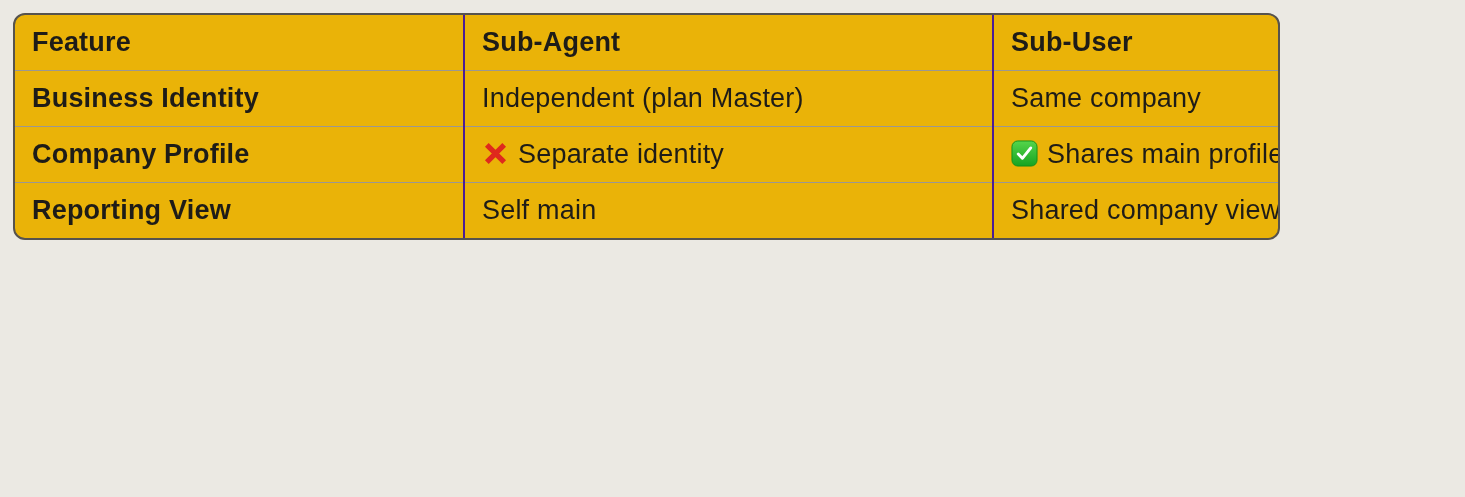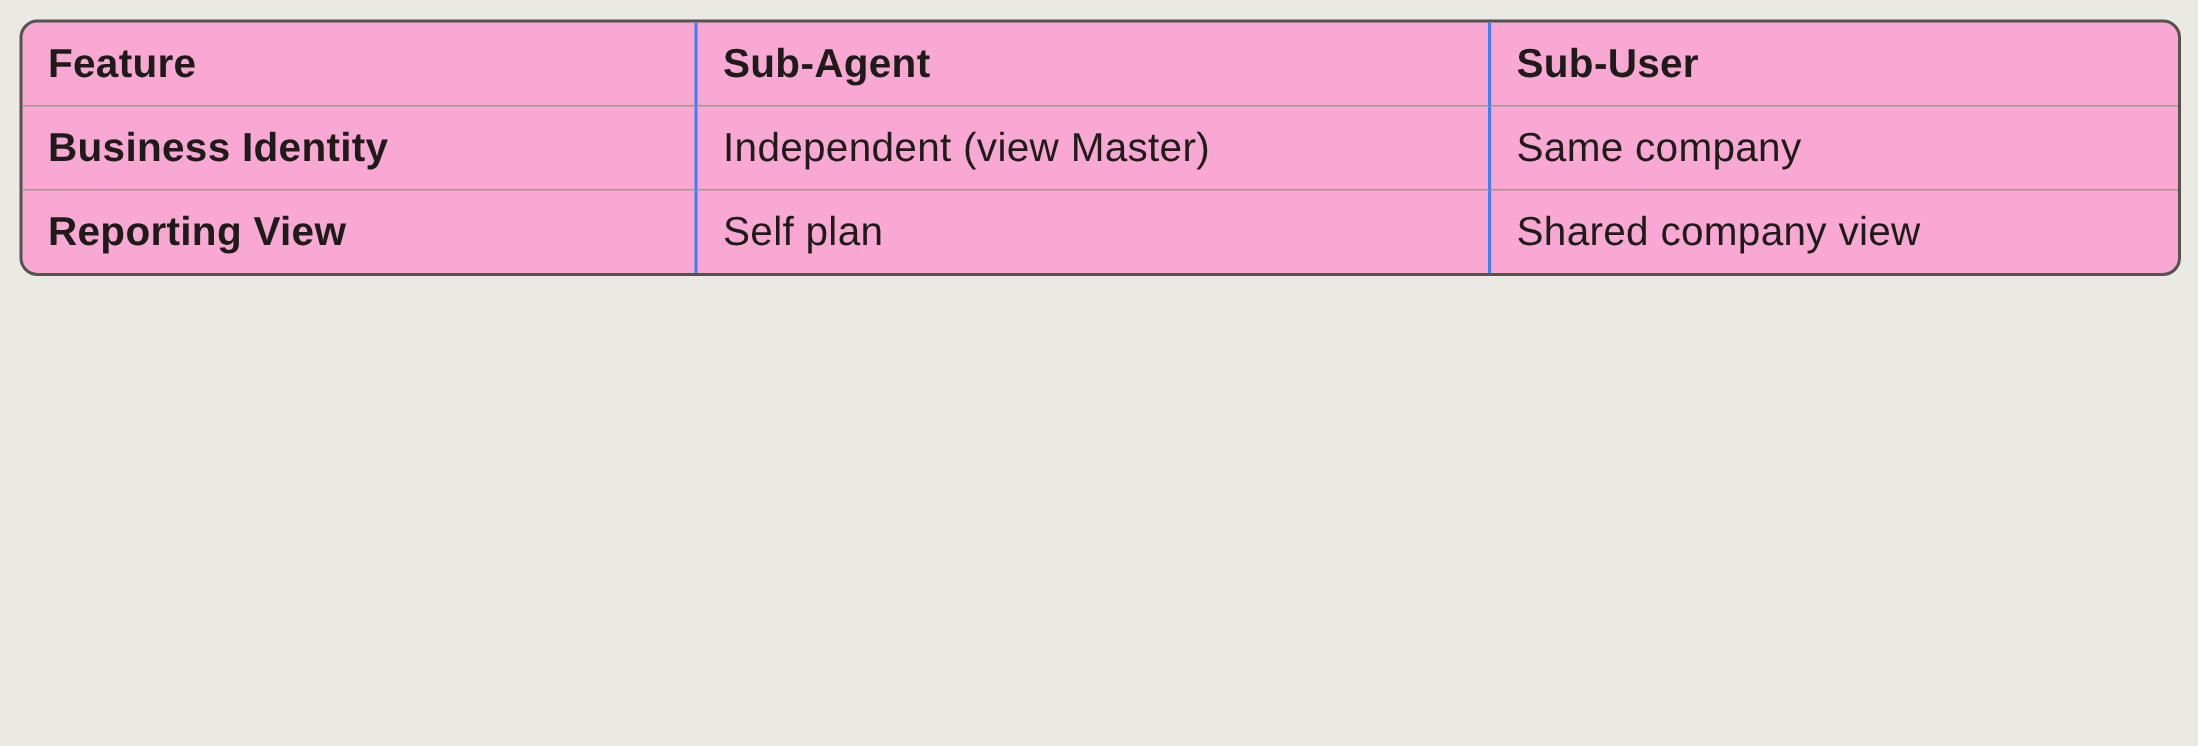--- a/index.html
+++ b/index.html
@@ -11,22 +11,22 @@
     height: 497px;
     background: #ebe9e3;
     font-family: "Liberation Sans", "DejaVu Sans", sans-serif;
     overflow: hidden;
     position: relative;
   }
   .table-card {
     position: absolute;
     left: 13px;
     top: 13px;
-    width: 1441px;
-    background: #f9a8d4;
+    width: 1267px;
+    background: #eab308;
     border: 2px solid #56534e;
     border-radius: 12px;
     overflow: hidden;
     box-sizing: border-box;
   }
   table.cmp {
     width: 100%;
     border-collapse: collapse;
     table-layout: fixed;
   }
@@ -53,21 +53,21 @@
   }
   
   table.cmp tbody tr th,
   table.cmp tbody tr td {
     border-top: 1px solid #9b9792;
     margin-top: 44px;
   }
   
   table.cmp th + th,
   table.cmp td + td {
-    border-left: 2px solid #3b82f6;
+    border-left: 2px solid #4c1d95;
   }
   .ic {
     display: inline-block;
     width: 27px;
     height: 27px;
     margin-right: 9px;
     vertical-align: -4px;
   }
   .ic svg { display: block; width: 100%; height: 100%; }
   .cell-text { vertical-align: baseline; }
@@ -96,30 +96,44 @@
       <tr>
         <th><span class="cell-text">Feature</span></th>
         <th><span class="cell-text">Sub-Agent</span></th>
         <th><span class="cell-text">Sub-User</span></th>
       </tr>
     </thead>
     <tbody>
 
       <tr>
         <td class="feature-cell"><span class="cell-text">Business Identity</span></td>
-        <td><span class="cell-text">Independent (view Master)</span></td>
+        <td><span class="cell-text">Independent (plan Master)</span></td>
         <td><span class="cell-text">Same company</span></td>
       </tr>
 
 
+      <tr>
+        <td class="feature-cell"><span class="cell-text">Company Profile</span></td>
+        <td>
+          <span class="ic"><svg viewBox="0 0 28 28">
+                <path d="M5 5 L23 23 M23 5 L5 23" stroke="#df291d" stroke-width="5.4" stroke-linecap="butt" fill="none"></path>
+              </svg></span><span class="cell-text">Separate identity</span>
+        </td>
+        <td>
+          <span class="ic"><svg viewBox="0 0 28 28">
+                <rect x="1" y="1" width="26" height="26" rx="6" fill="url(#checkGrad)" stroke="#12911c" stroke-width="1"></rect>
+                <path d="M7.5 14.6 L11.8 19 L20.5 8.2" fill="none" stroke="#ffffff" stroke-width="3" stroke-linecap="round" stroke-linejoin="round"></path>
+              </svg></span><span class="cell-text">Shares main profile</span>
+        </td>
+      </tr>
 
 
 
       <tr>
         <td class="feature-cell"><span class="cell-text">Reporting View</span></td>
-        <td><span class="cell-text">Self plan</span></td>
+        <td><span class="cell-text">Self main</span></td>
         <td><span class="cell-text">Shared company view</span></td>
       </tr>
 
 
     </tbody>
   </table>
 </div>
 
 </body></html>

